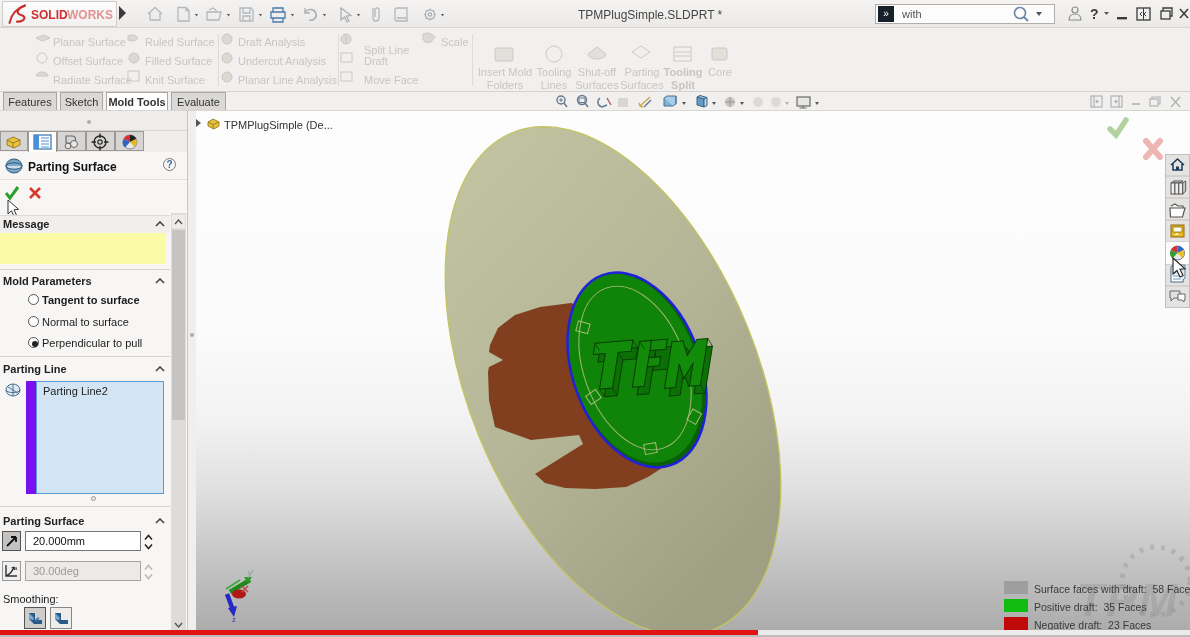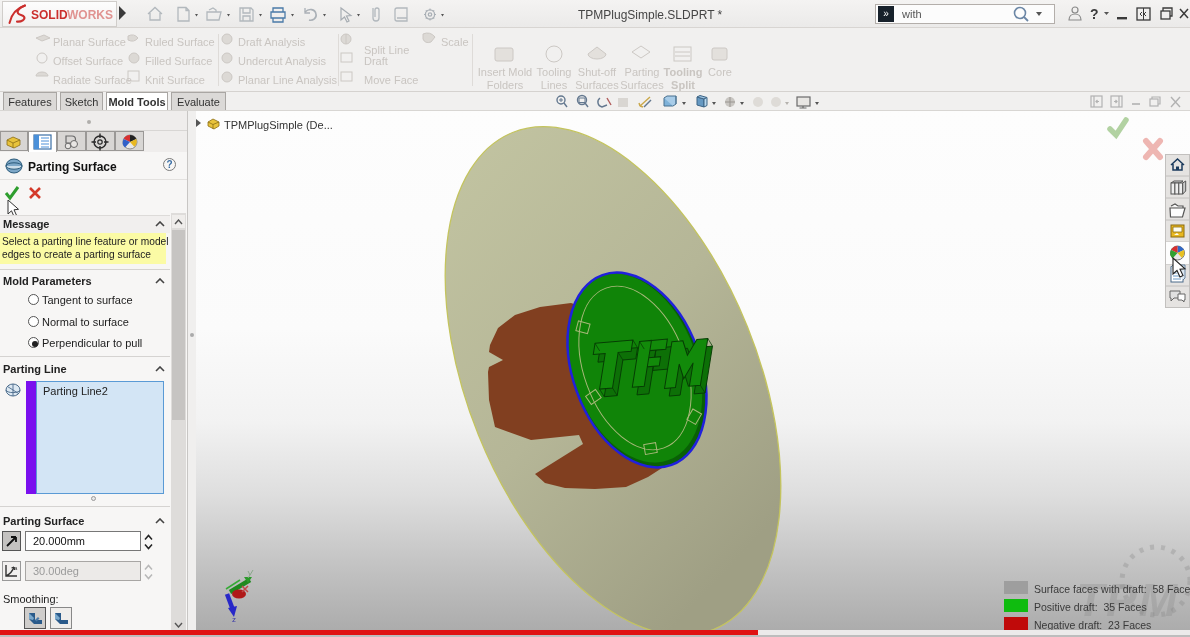--- a/index.html
+++ b/index.html
@@ -260,29 +260,28 @@
     <svg class="abs" style="left:6px;top:88px;" width="14" height="20" viewBox="0 0 14 20">
       <path d="M2 1 L2 15 L5.5 11.8 L8 17.5 L10.5 16.3 L8 10.8 L12.5 10.3 Z" fill="#fff" stroke="#333" stroke-width="1"></path>
     </svg>
 
     <div class="abs" style="left:0;top:104px;width:170px;height:18px;background:#f1efee;border-top:1px solid #dddbd9;"></div>
     <div class="abs" style="left:3px;top:107px;font-weight:bold;color:#222;">Message</div>
     <svg class="abs" style="left:155px;top:110px;" width="10" height="6" viewBox="0 0 10 6">
         <path d="M1 5 L5 1 L9 5" fill="none" stroke="#444" stroke-width="1.6"></path>
       </svg>
     <div class="abs" style="left:0;top:122px;width:166px;height:31px;background:#fbfba5;"></div>
-    <div class="abs" style="left:2px;top:124px;width:170px;line-height:13px;color:#222;font-size:10.2px;white-space:nowrap;">Select a parting line feature or model<br>edges to create a parting surface</div>
     <div class="abs" style="left:0;top:158px;width:170px;height:1px;background:#d5d3d1;"></div>
 
     <div class="abs" style="left:3px;top:164px;font-weight:bold;color:#222;">Mold Parameters</div>
     <svg class="abs" style="left:155px;top:167px;" width="10" height="6" viewBox="0 0 10 6">
         <path d="M1 5 L5 1 L9 5" fill="none" stroke="#444" stroke-width="1.6"></path>
       </svg>
     <div class="abs" style="left:28px;top:183px;width:11px;height:11px;border:1.2px solid #555;border-radius:50%;background:#fff;"></div>
-    <div class="abs" style="left:42px;top:183px;">Tangent to surface</div>
+    <div class="abs" style="left:42px;top:183px;font-weight:bold;">Tangent to surface</div>
     <div class="abs" style="left:28px;top:205px;width:11px;height:11px;border:1.2px solid #555;border-radius:50%;background:#fff;"></div>
     <div class="abs" style="left:42px;top:205px;">Normal to surface</div>
     <div class="abs" style="left:28px;top:226px;width:11px;height:11px;border:1.2px solid #555;border-radius:50%;background:#fff;"></div>
     <div class="abs" style="left:31.5px;top:229.5px;width:6px;height:6px;border-radius:50%;background:#222;"></div>
     <div class="abs" style="left:42px;top:226px;">Perpendicular to pull</div>
     <div class="abs" style="left:0;top:245px;width:170px;height:1px;background:#d5d3d1;"></div>
 
     <div class="abs" style="left:3px;top:252px;font-weight:bold;color:#222;">Parting Line</div>
     <svg class="abs" style="left:155px;top:255px;" width="10" height="6" viewBox="0 0 10 6">
         <path d="M1 5 L5 1 L9 5" fill="none" stroke="#444" stroke-width="1.6"></path>

